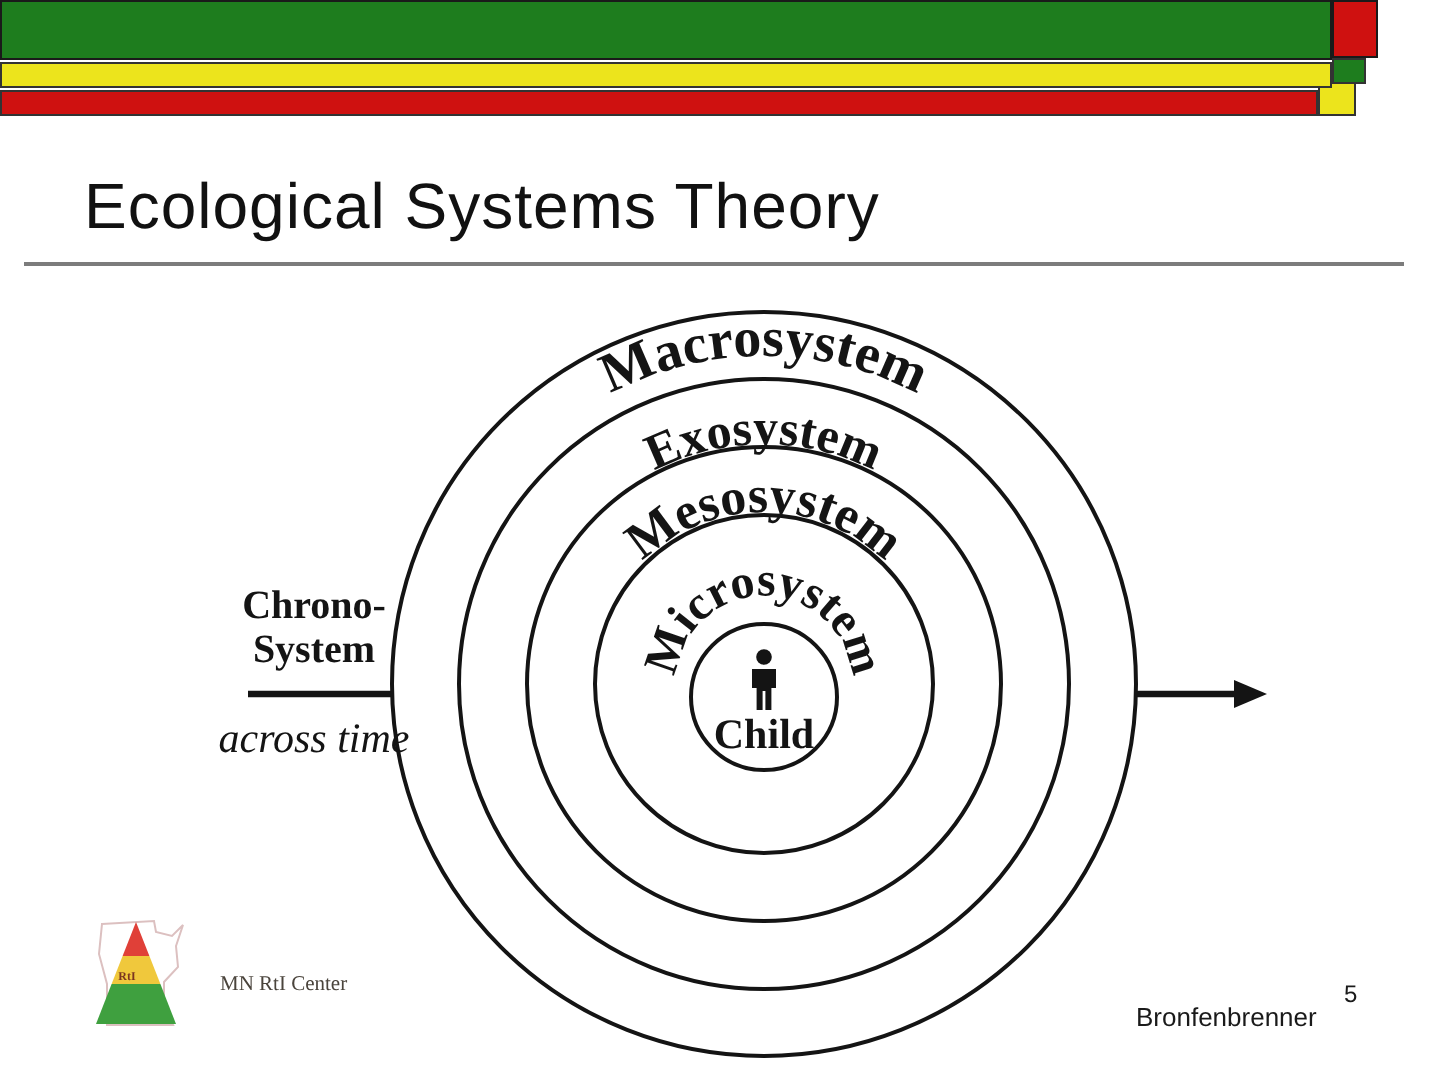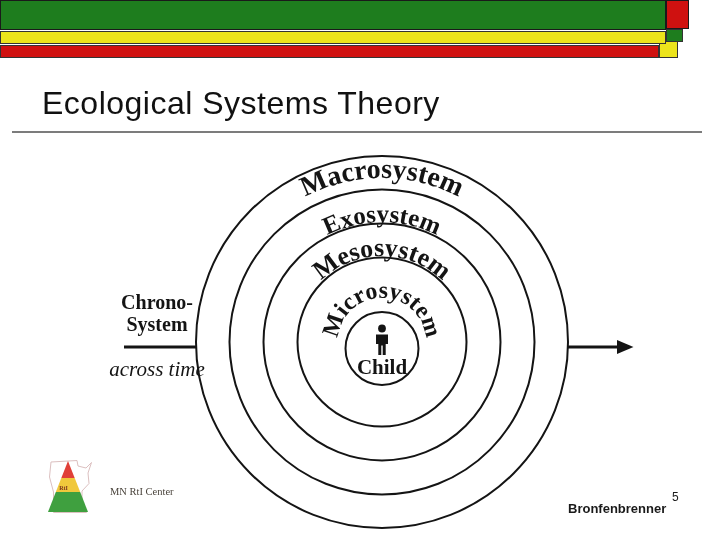--- a/index.html
+++ b/index.html
@@ -19,21 +19,21 @@
   .slide-title{left:42px;top:85px;font-size:32px;color:#111;letter-spacing:0.5px;text-align:right;}
   .title-rule{left:12px;top:131px;width:690px;height:2px;background:#7c7c7c;}
   
   svg.diagram{left:0;top:0;width:720px;height:540px;}
   .ring-circle{fill:#ffffff;stroke:#141414;stroke-width:2;}
   .ring-label{font-family:"Liberation Serif",serif;font-weight:bold;fill:#141414;}
   .serif-bold{font-family:"Liberation Serif",serif;font-weight:bold;fill:#141414;}
   .serif-italic{font-family:"Liberation Serif",serif;font-style:italic;fill:#141414;}
   .timeline{stroke:#141414;stroke-width:3.2;}
   
-  .attribution{left:568px;top:501px;font-size:13px;color:#1a1a1a;font-weight:bold;}
+  .attribution{left:568px;top:501px;font-size:13px;color:#1a1a1a;}
   .page-number{left:672px;top:490px;font-size:12px;color:#1a1a1a;}
   .logo-label-css{font-family:"Liberation Serif",serif;fill:#4a443c;}
 </style>
 </head>
 <body>
 
 <div>
   <div class="abs sq-red"></div>
   <div class="abs sq-green"></div>
   <div class="abs sq-yellow"></div>

